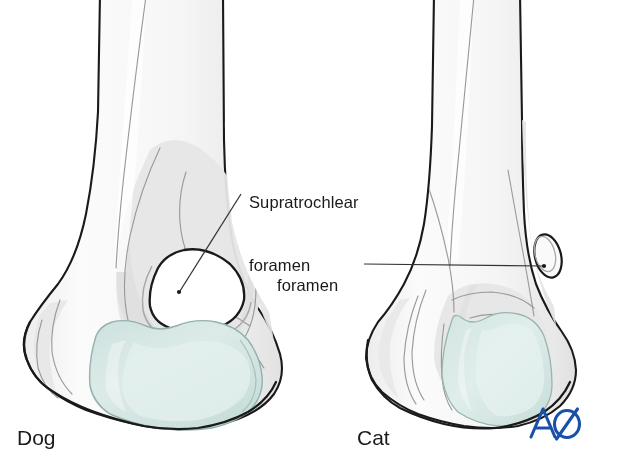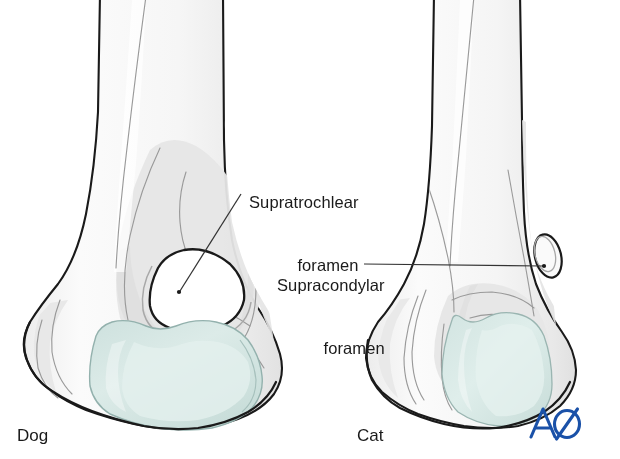--- a/index.html
+++ b/index.html
@@ -27,34 +27,33 @@
     height: 459px;
   }
   .anno-label {
     position: absolute;
     font-family: "Liberation Sans", sans-serif;
     font-size: 16.5px;
     line-height: 21px;
     color: #1a1a1a;
     white-space: pre;
     letter-spacing: 0.1px;
-    text-align: right;
   }
   #label-supratrochlear {
     left: 249px;
     top: 150px;
   }
   #label-supracondylar {
     left: 277px;
     top: 233px;
   }
   .species-label {
     position: absolute;
     font-family: "Liberation Sans", sans-serif;
-    font-size: 17px;
+    font-size: 21px;
     color: #1a1a1a;
     white-space: pre;
   }
   #label-dog {
     left: 17px;
     top: 426px;
   }
   #label-cat {
     left: 357px;
     top: 426px;
@@ -288,21 +287,20 @@
       <circle cx="544" cy="266" r="2.1" fill="#1a1a1a"></circle>
     </g>
   </svg>
 
   <div class="anno-label" id="label-supratrochlear">
     <div>Supratrochlear</div>
     <div>foramen</div>
   </div>
 
   <div class="anno-label" id="label-supracondylar">
-    <div>Supracondylar</div>
     <div>foramen</div>
   </div>
 
   <div class="species-label" id="label-dog">Dog</div>
 
   <div class="species-label" id="label-cat">Cat</div>
 
   <svg id="ao-logo" viewBox="0 0 56 42" xmlns="http://www.w3.org/2000/svg">
     <g fill="none" stroke="#1a51a8" stroke-width="3.1" stroke-linecap="round" stroke-linejoin="round">
       <path d="M4,36 L16,8 L28,36"></path>

